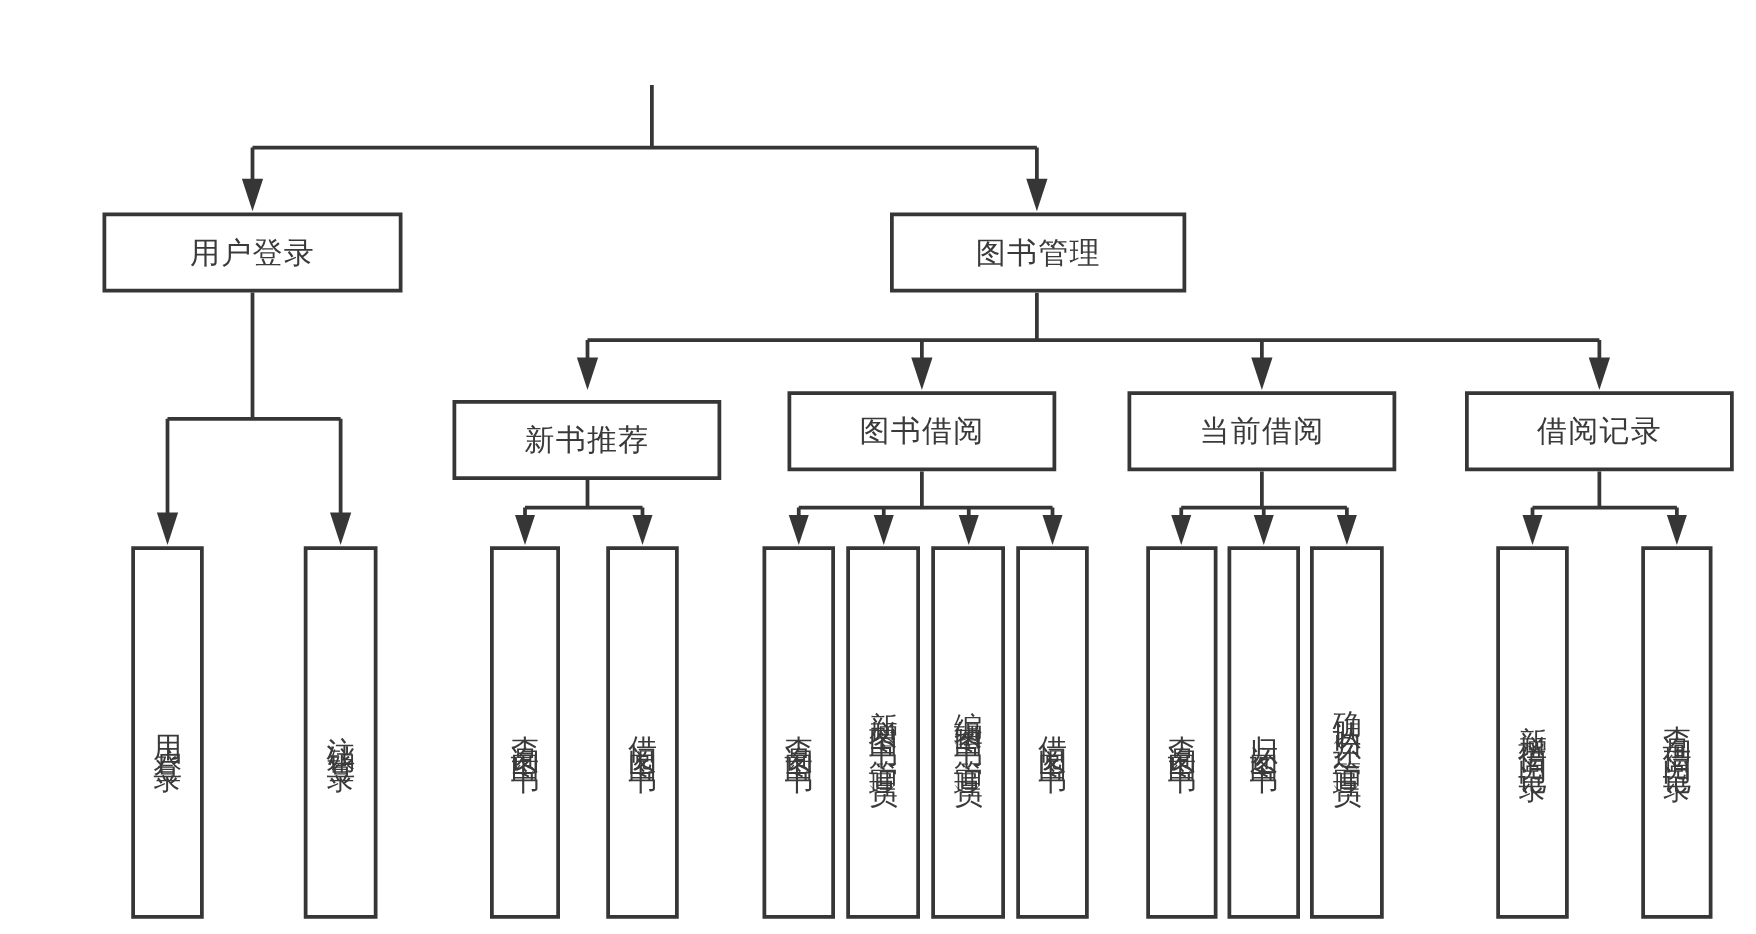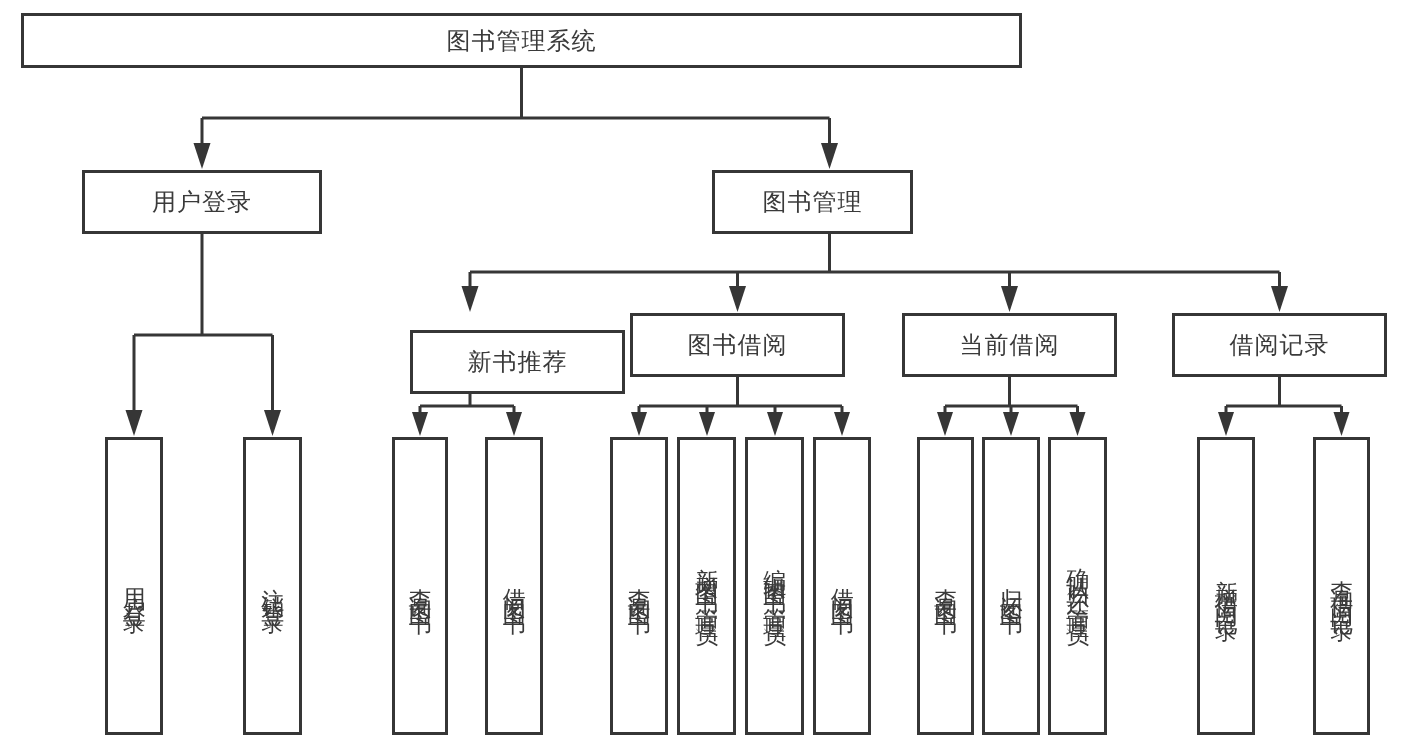--- a/index.html
+++ b/index.html
@@ -90,26 +90,25 @@
       <polygon points="767,412 783,412 775,436"></polygon>
       <polygon points="834,412 850,412 842,436"></polygon>
       <polygon points="937,412 953,412 945,436"></polygon>
       <polygon points="1003,412 1019,412 1011,436"></polygon>
       <polygon points="1069.5,412 1085.5,412 1077.5,436"></polygon>
       <polygon points="1218,412 1234,412 1226,436"></polygon>
       <polygon points="1333.5,412 1349.5,412 1341.5,436"></polygon>
     </g>
   </svg>
 
-  <div class="hbox" style="left:21px;top:13px;width:1001px;height:55px;">图书管理系统</div>
 
   <div class="hbox" style="left:82px;top:170px;width:240px;height:64px;">用户登录</div>
-  <div class="hbox" style="left:712px;top:170px;width:201px;height:64px;">图书管理</div>
+  <div class="hbox" style="left:712px;top:170px;width:237px;height:64px;">图书管理</div>
 
-  <div class="hbox" style="left:362px;top:330px;width:215px;height:64px;margin-left:48px;">新书推荐</div>
+  <div class="hbox" style="left:362px;top:320px;width:215px;height:64px;">新书推荐</div>
   <div class="hbox" style="left:630px;top:313px;width:215px;height:64px;">图书借阅</div>
   <div class="hbox" style="left:902px;top:313px;width:215px;height:64px;">当前借阅</div>
   <div class="hbox" style="left:1172px;top:313px;width:215px;height:64px;">借阅记录</div>
 
   <div class="vbox" style="left:105px;top:437px;width:58px;height:298px;">
     <span>用户登录</span>
   </div>
   <div class="vbox" style="left:243px;top:437px;width:59px;height:298px;">
     <span>注销登录</span>
   </div>

